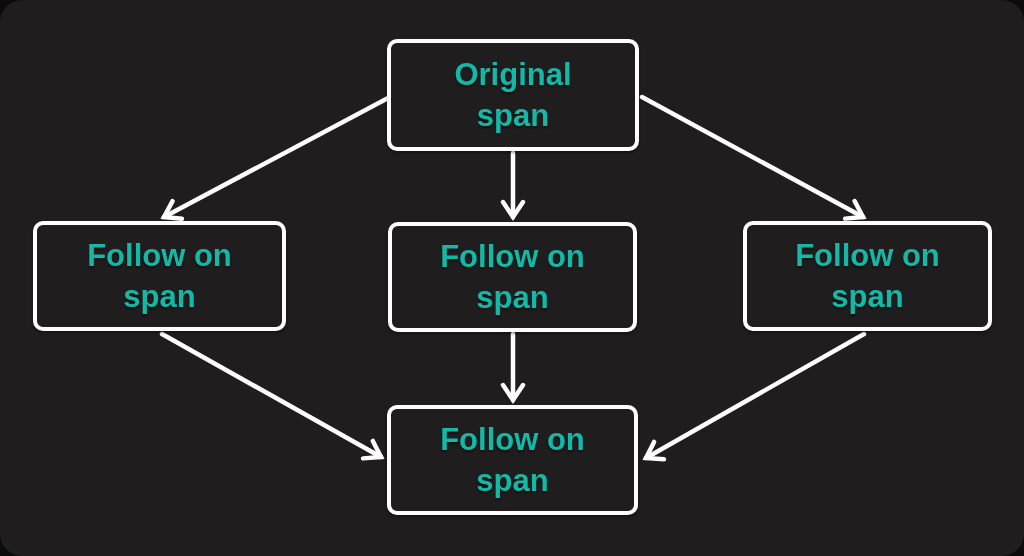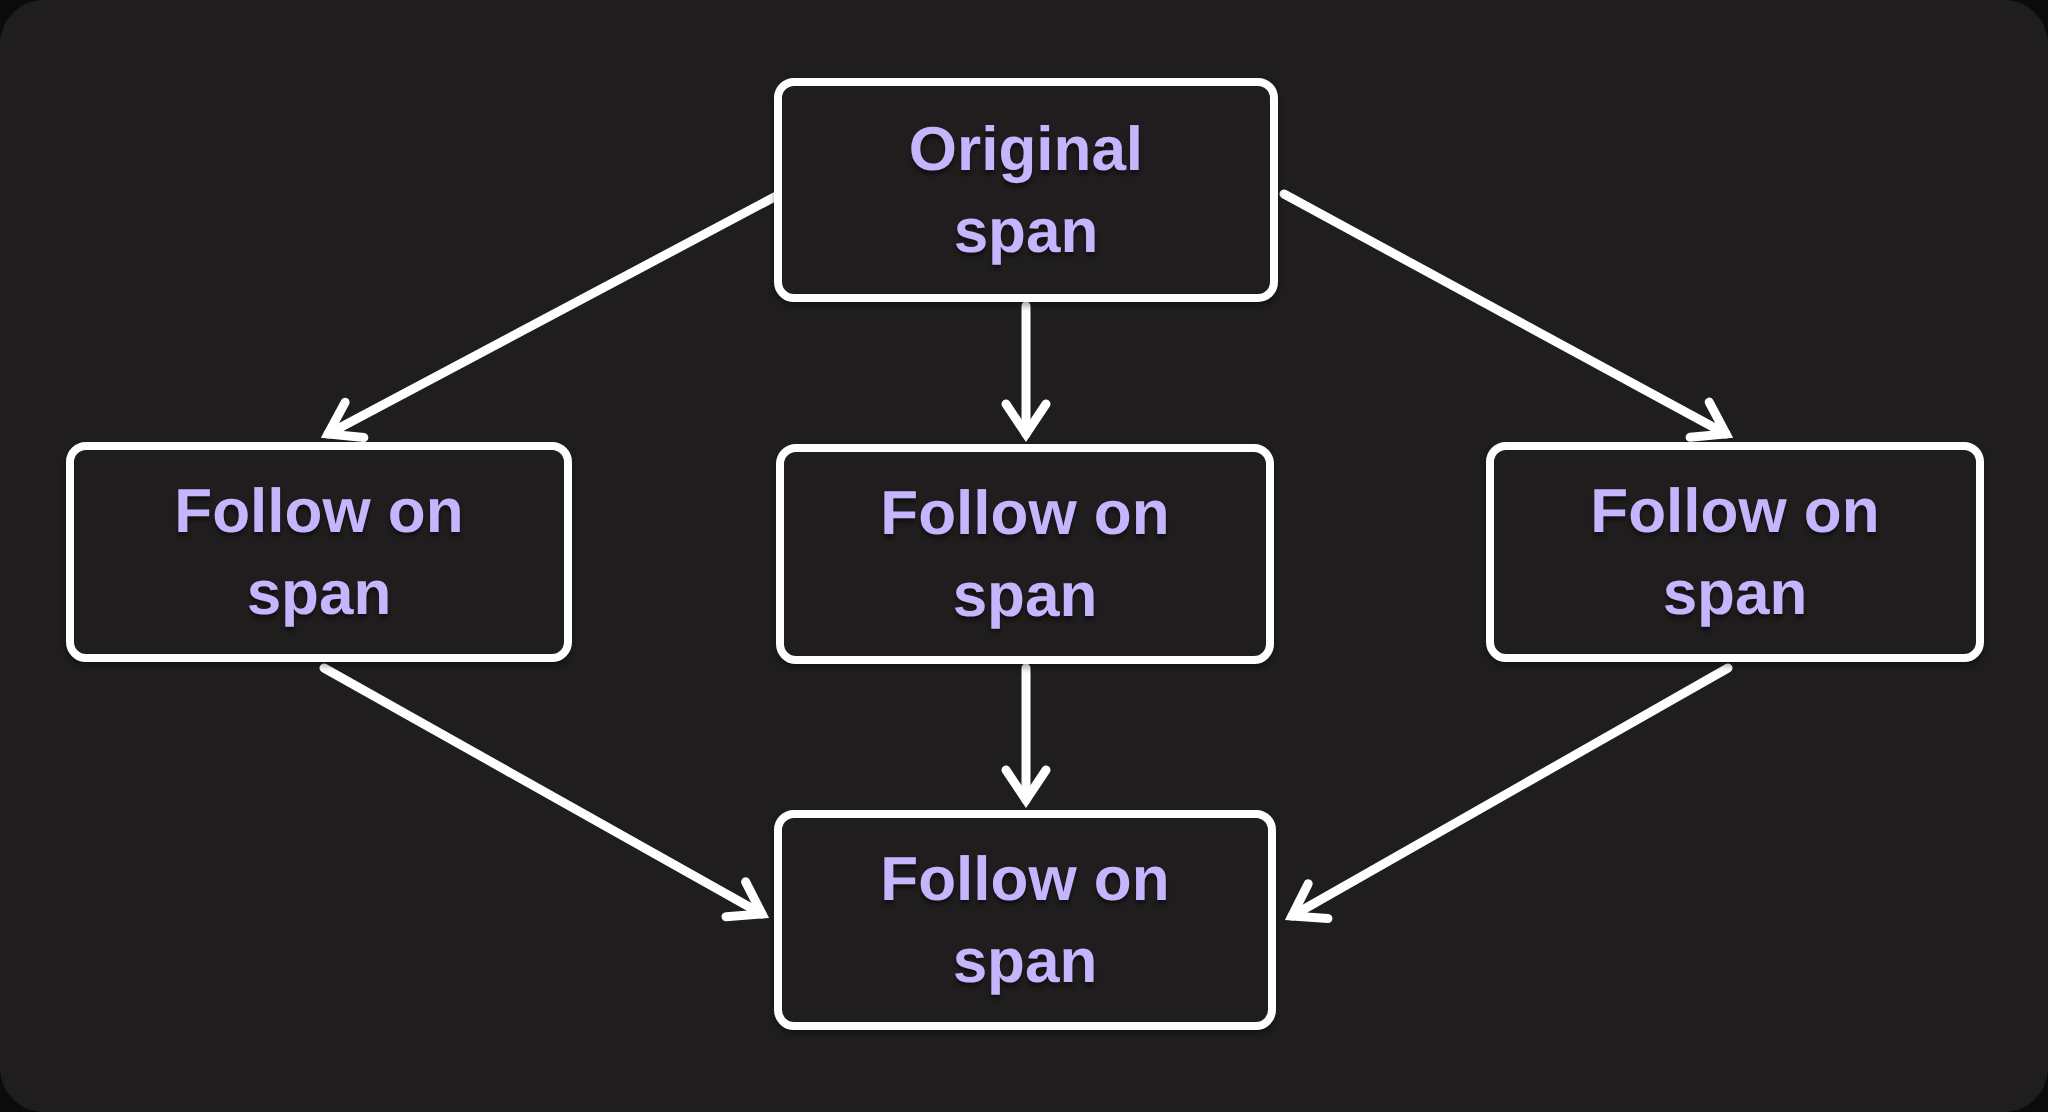--- a/index.html
+++ b/index.html
@@ -24,21 +24,21 @@
     width: 1024px;
     height: 556px;
     display: block;
   }
   .node {
     position: absolute;
     box-sizing: border-box;
     border: 4px solid #ffffff;
     border-radius: 10px;
     background: #1f1d1e;
-    color: #c4b5fd;
+    color: #14b8a6;
     font-weight: 700;
     font-size: 31px;
     line-height: 41px;
     display: flex;
     align-items: center;
     justify-content: center;
     text-align: center;
     white-space: pre-line;
     text-shadow: 0 2px 2px rgba(0,0,0,0.45);
     box-shadow: 0 2px 3px rgba(0,0,0,0.35);

